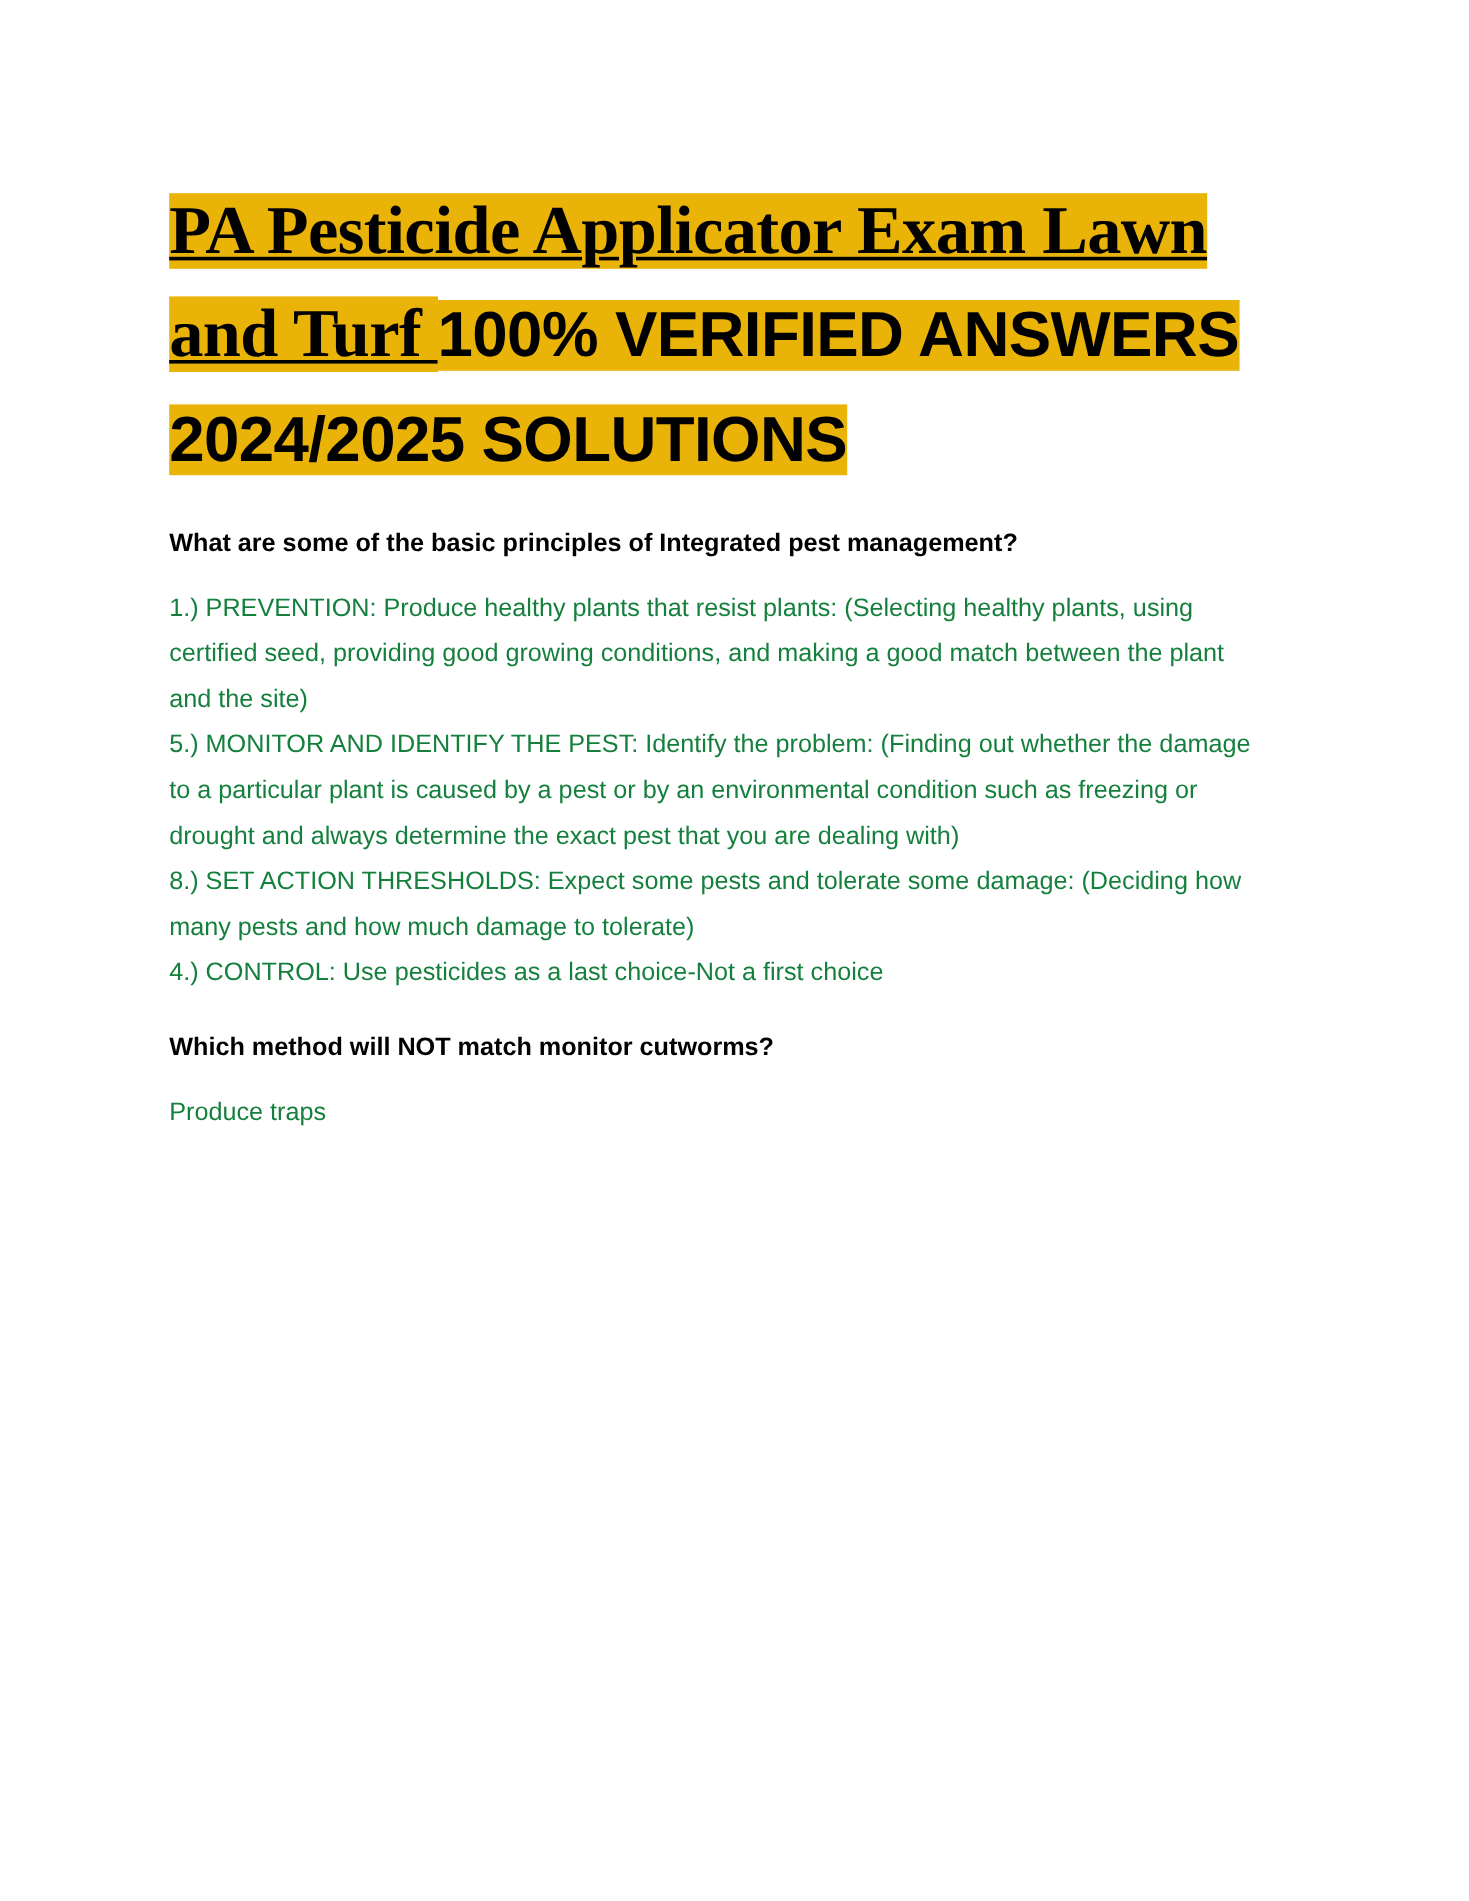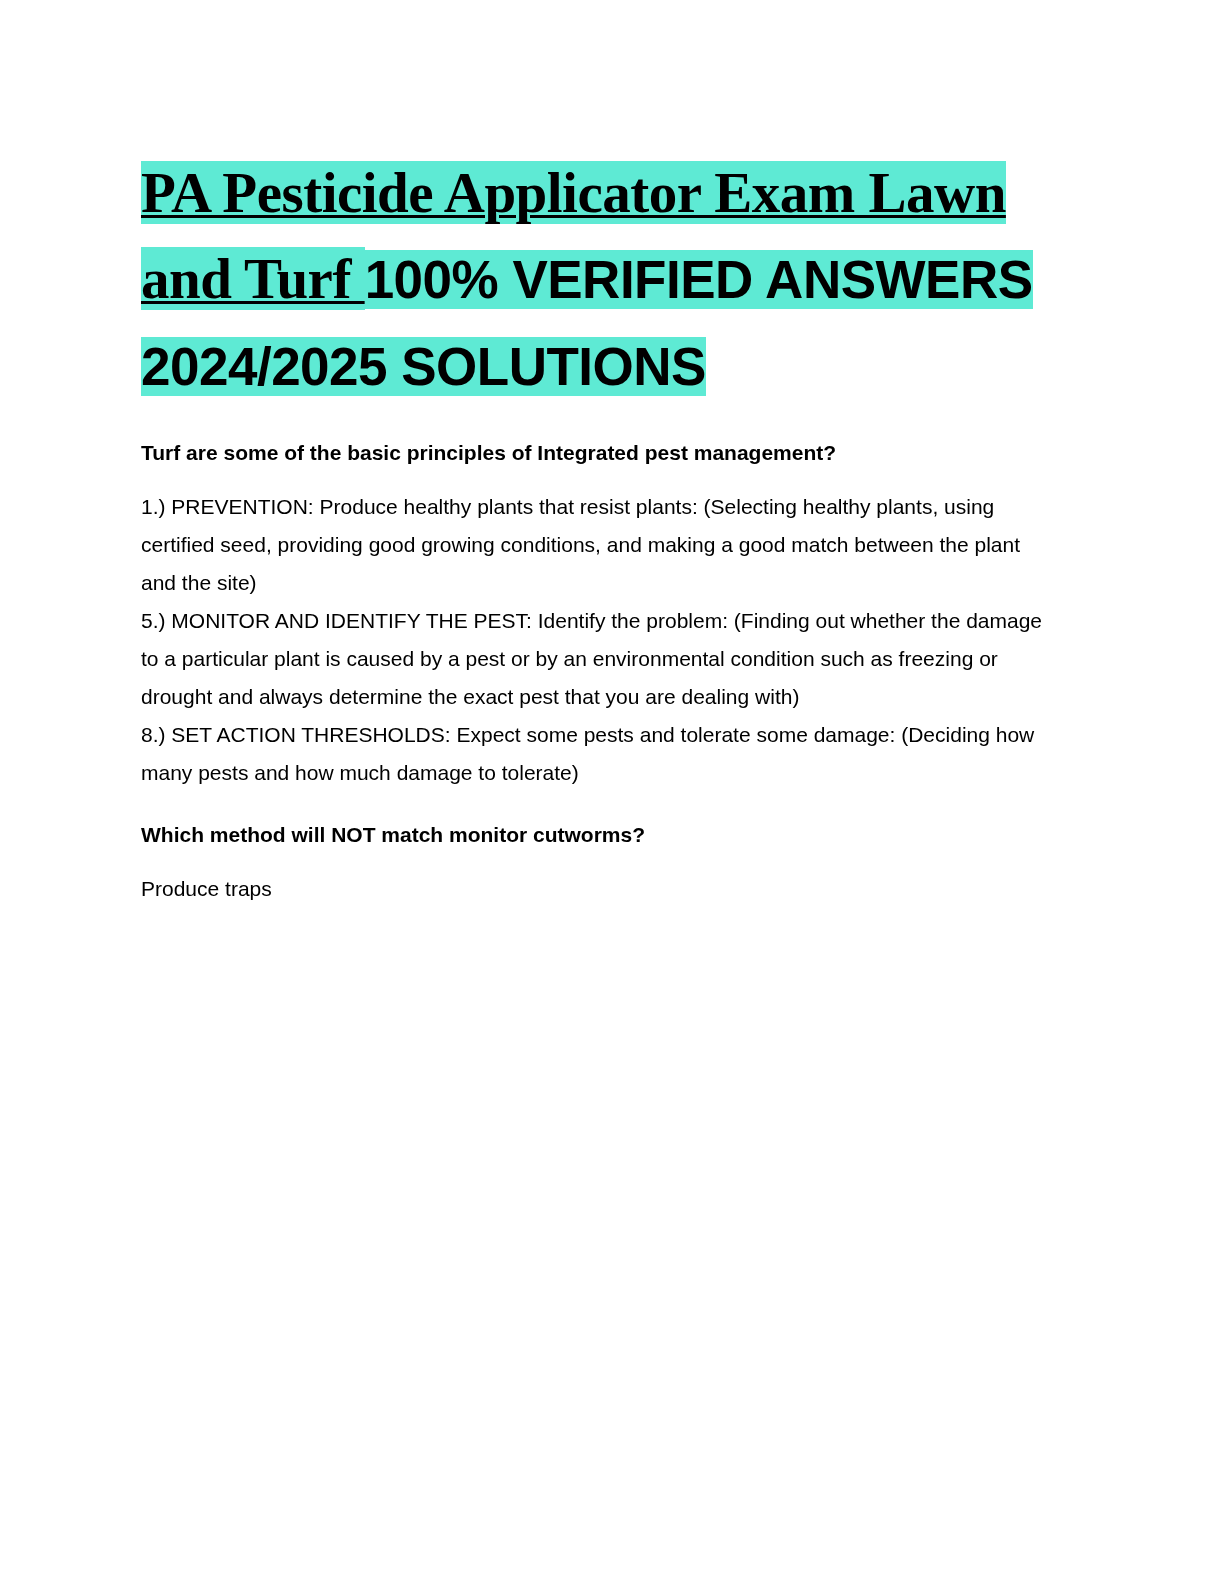--- a/index.html
+++ b/index.html
@@ -33,21 +33,21 @@
   
   .doc-title {
     font-family: "Liberation Serif", serif;
     font-weight: bold;
     font-size: 57px;
     line-height: 86px;
     margin: 0 0 14px 0;
     letter-spacing: -0.5px;
   }
   .hl {
-    background: #5eead4;
+    background: #eab308;
     box-decoration-break: clone;
     -webkit-box-decoration-break: clone;
   }
   .hl-u {
     text-decoration: underline;
     text-decoration-thickness: 3px;
     text-underline-offset: 3px;
   }
   .title-sans {
     font-family: "Liberation Sans", sans-serif;
@@ -59,42 +59,43 @@
   .q {
     font-size: 21px;
     font-weight: bold;
     line-height: 30px;
     margin: 28px 0 0 0;
   }
   .a {
     font-size: 21px;
     line-height: 38px;
     margin: 20px 0 0 0;
-    color: #000000;
+    color: #15803d;
   }
   .a p {
     margin: 0;
   }
 </style>
 </head>
 <body>
 
 <div class="page">
   <div class="content">
 
     <h1 class="doc-title">
       <span class="hl hl-u">PA Pesticide Applicator Exam Lawn and Turf </span><span class="hl title-sans">100% VERIFIED ANSWERS 2024/2025 SOLUTIONS</span>
     </h1>
 
     <div>
-      <div class="q">Turf are some of the basic principles of Integrated pest management?</div>
+      <div class="q">What are some of the basic principles of Integrated pest management?</div>
       <div class="a">
         <p>1.) PREVENTION: Produce healthy plants that resist plants: (Selecting healthy plants, using certified seed, providing good growing conditions, and making a good match between the plant and the site)</p>
         <p>5.) MONITOR AND IDENTIFY THE PEST: Identify the problem: (Finding out whether the damage to a particular plant is caused by a pest or by an environmental condition such as freezing or drought and always determine the exact pest that you are dealing with)</p>
         <p>8.) SET ACTION THRESHOLDS: Expect some pests and tolerate some damage: (Deciding how many pests and how much damage to tolerate)</p>
+        <p>4.) CONTROL: Use pesticides as a last choice-Not a first choice</p>
       </div>
     </div>
 
 
 
     <div>
       <div class="q">Which method will NOT match monitor cutworms?</div>
       <div class="a">
         <p>Produce traps</p>
       </div>

